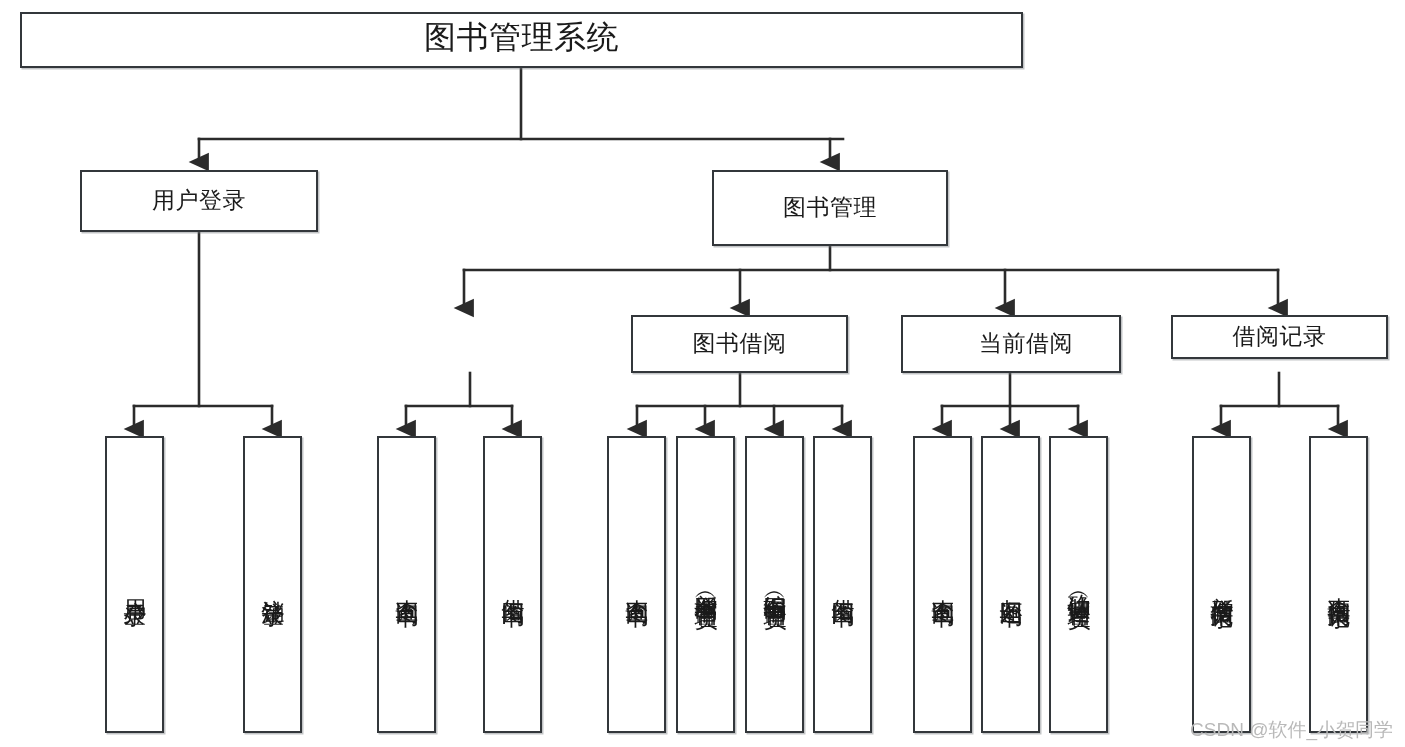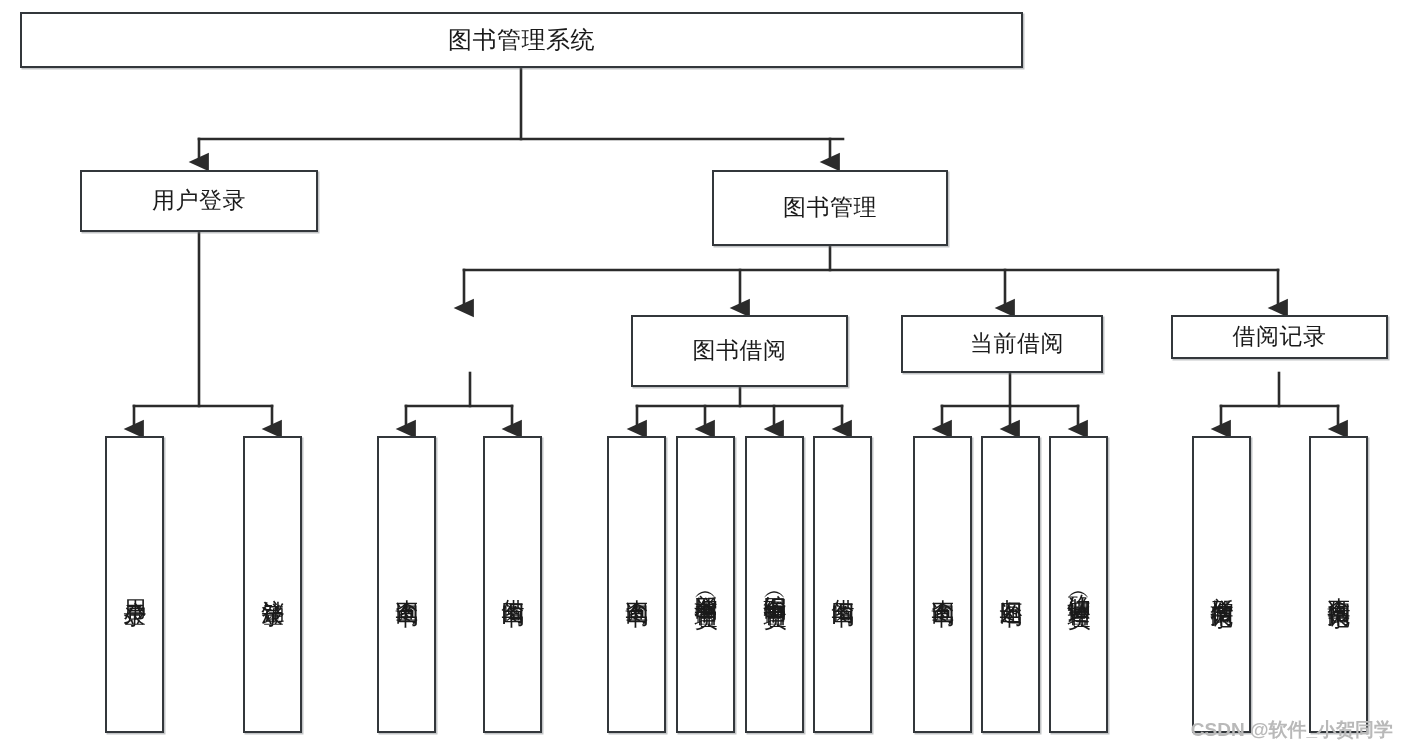--- a/index.html
+++ b/index.html
@@ -43,21 +43,22 @@
     color: #1a1a1a;
     letter-spacing: 0.5px;
   }
   
   .node.horiz .node-label {
     font-size: 23px;
     line-height: 1.2;
     white-space: nowrap;
   }
   .node.root .node-label {
-    font-size: 24px;
+    font-size: 32px;
+    font-family: Liberation Mono, monospace;
   }
   
   .node.vert {
     align-items: center;
     justify-content: center;
     padding: 4px 0;
   }
   .node.vert .node-label {
     writing-mode: vertical-rl;
     text-orientation: upright;
@@ -68,21 +69,20 @@
     max-height: 100%;
   }
   .watermark {
     position: absolute;
     right: 12px;
     bottom: 4px;
     font-size: 19px;
     color: #b9b9b9;
     white-space: nowrap;
     user-select: none;
-    font-weight: bold;
   }
 </style>
 </head>
 <body>
 
 <div id="diagram-root">
 
   <svg id="edge-layer" viewBox="0 0 1405 747" width="1405" height="747" xmlns="http://www.w3.org/2000/svg">
     <defs>
       <marker id="arrowhead" markerWidth="9" markerHeight="9" refX="4.2" refY="4.4" orient="auto" markerUnits="strokeWidth">
@@ -137,24 +137,24 @@
     <span class="node-label">图书管理系统</span>
   </div>
 
   <div class="node horiz" style="left:80px; top:170px; width:238px; height:62px;">
     <span class="node-label">用户登录</span>
   </div>
   <div class="node horiz" style="left:712px; top:170px; width:236px; height:76px;">
     <span class="node-label">图书管理</span>
   </div>
 
-  <div class="node horiz" style="left:631px; top:315px; width:217px; height:72px;">
+  <div class="node horiz" style="left:631px; top:315px; width:217px; height:58px;">
     <span class="node-label">图书借阅</span>
   </div>
-  <div class="node horiz" style="left:901px; top:315px; width:202px; height:58px;padding-left:30px;">
+  <div class="node horiz" style="left:901px; top:315px; width:220px; height:58px;padding-left:30px;">
     <span class="node-label">当前借阅</span>
   </div>
   <div class="node horiz" style="left:1171px; top:315px; width:217px; height:44px;">
     <span class="node-label">借阅记录</span>
   </div>
 
   <div class="node vert" style="left:105px; top:436px; width:59px; height:297px;">
     <span class="node-label">用户登录</span>
   </div>
   <div class="node vert" style="left:243px; top:436px; width:59px; height:297px;">

